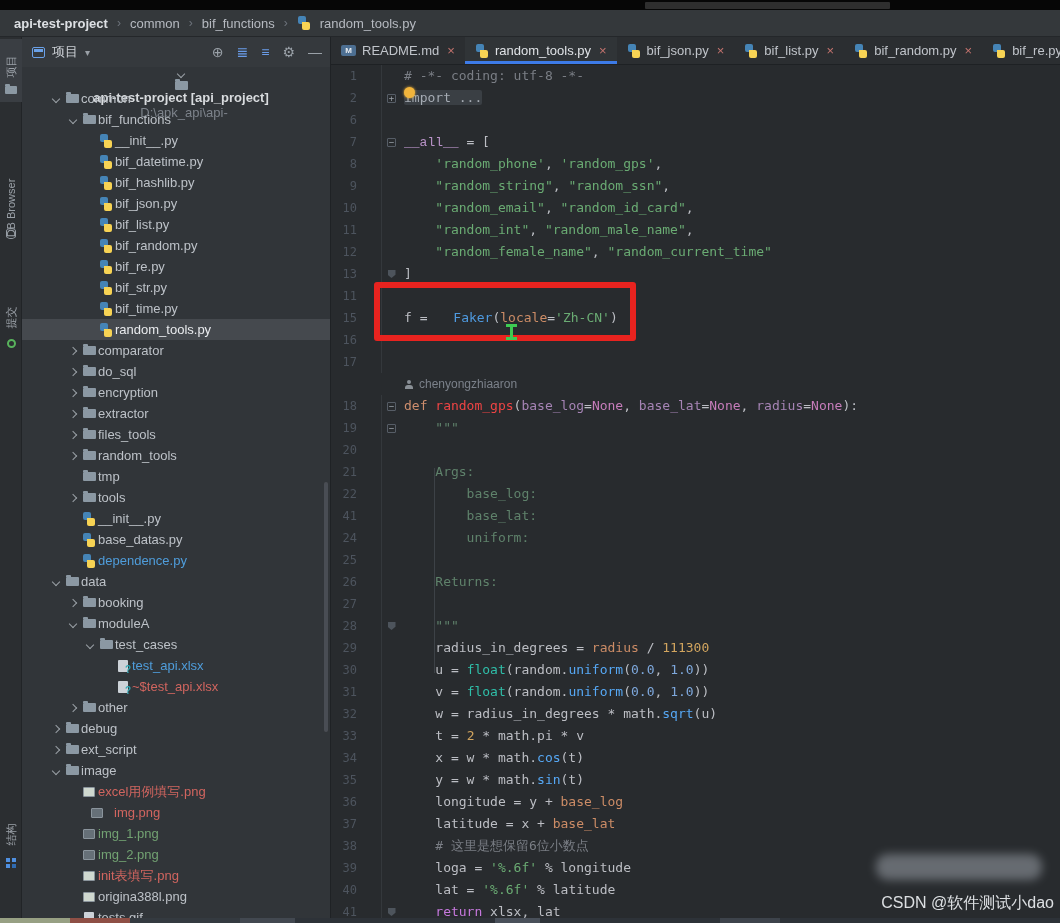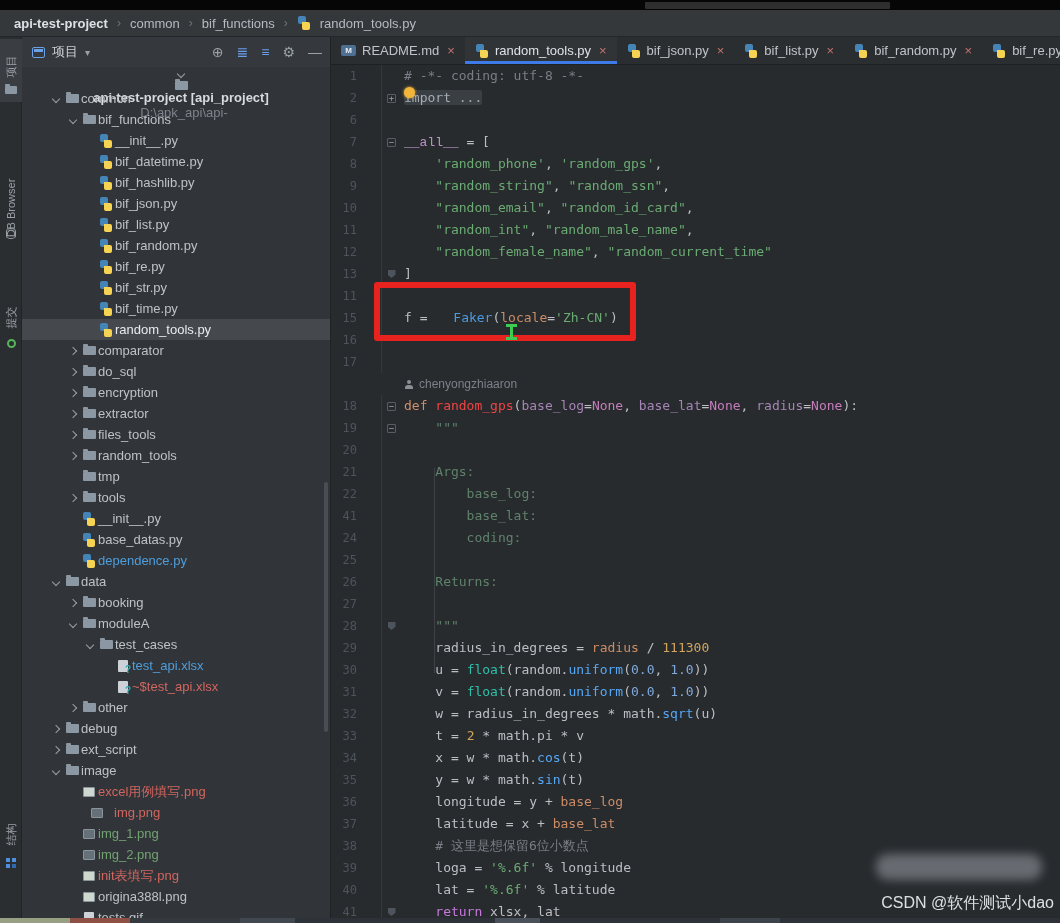--- a/index.html
+++ b/index.html
@@ -499,21 +499,21 @@
       <div class="blame-row">
         <span class="person-icon"></span>
         <span>chenyongzhiaaron</span>
       </div>
       <div class="code-row"><span class="ln">18</span><span class="gsp"></span><span class="foldc"><span class="fold-box">−</span></span><span class="codec"><span class="t-k">def </span><span class="t-f">random_gps</span><span class="t-d">(</span><span class="t-p">base_log</span><span class="t-d">=</span><span class="t-n">None</span><span class="t-d">, </span><span class="t-p">base_lat</span><span class="t-d">=</span><span class="t-n">None</span><span class="t-d">, </span><span class="t-p">radius</span><span class="t-d">=</span><span class="t-n">None</span><span class="t-d">):</span></span></div>
       <div class="code-row"><span class="ln">19</span><span class="gsp"></span><span class="foldc"><span class="fold-box">−</span></span><span class="codec"><span class="t-ds">    """</span></span></div>
       <div class="code-row"><span class="ln">20</span><span class="gsp"></span><span class="foldc"></span><span class="codec"></span></div>
       <div class="code-row"><span class="ln">21</span><span class="gsp"></span><span class="foldc"></span><span class="codec"><span class="t-ds">    Args:</span></span></div>
       <div class="code-row"><span class="ln">22</span><span class="gsp"></span><span class="foldc"></span><span class="codec"><span class="t-ds">        base_log:</span></span></div>
       <div class="code-row"><span class="ln">41</span><span class="gsp"></span><span class="foldc"></span><span class="codec"><span class="t-ds">        base_lat:</span></span></div>
-      <div class="code-row"><span class="ln">24</span><span class="gsp"></span><span class="foldc"></span><span class="codec"><span class="t-ds">        coding:</span></span></div>
+      <div class="code-row"><span class="ln">24</span><span class="gsp"></span><span class="foldc"></span><span class="codec"><span class="t-ds">        uniform:</span></span></div>
       <div class="code-row"><span class="ln">25</span><span class="gsp"></span><span class="foldc"></span><span class="codec"></span></div>
       <div class="code-row"><span class="ln">26</span><span class="gsp"></span><span class="foldc"></span><span class="codec"><span class="t-ds">    Returns:</span></span></div>
       <div class="code-row"><span class="ln">27</span><span class="gsp"></span><span class="foldc"></span><span class="codec"></span></div>
       <div class="code-row"><span class="ln">28</span><span class="gsp"></span><span class="foldc"><span class="fold-end"></span></span><span class="codec"><span class="t-ds">    """</span></span></div>
       <div class="code-row"><span class="ln">29</span><span class="gsp"></span><span class="foldc"></span><span class="codec"><span class="t-d">    radius_in_degrees = </span><span class="t-pr">radius</span><span class="t-d"> / </span><span class="t-num">111300</span></span></div>
       <div class="code-row"><span class="ln">30</span><span class="gsp"></span><span class="foldc"></span><span class="codec"><span class="t-d">    u = </span><span class="t-b">float</span><span class="t-d">(random.</span><span class="t-m">uniform</span><span class="t-d">(</span><span class="t-numc">0.0</span><span class="t-d">, </span><span class="t-numc">1.0</span><span class="t-d">))</span></span></div>
       <div class="code-row"><span class="ln">31</span><span class="gsp"></span><span class="foldc"></span><span class="codec"><span class="t-d">    v = </span><span class="t-b">float</span><span class="t-d">(random.</span><span class="t-m">uniform</span><span class="t-d">(</span><span class="t-numc">0.0</span><span class="t-d">, </span><span class="t-numc">1.0</span><span class="t-d">))</span></span></div>
       <div class="code-row"><span class="ln">32</span><span class="gsp"></span><span class="foldc"></span><span class="codec"><span class="t-d">    w = radius_in_degrees * math.</span><span class="t-m">sqrt</span><span class="t-d">(u)</span></span></div>
       <div class="code-row"><span class="ln">33</span><span class="gsp"></span><span class="foldc"></span><span class="codec"><span class="t-d">    t = </span><span class="t-num">2</span><span class="t-d"> * math.pi * v</span></span></div>
       <div class="code-row"><span class="ln">34</span><span class="gsp"></span><span class="foldc"></span><span class="codec"><span class="t-d">    x = w * math.</span><span class="t-m">cos</span><span class="t-d">(t)</span></span></div>

